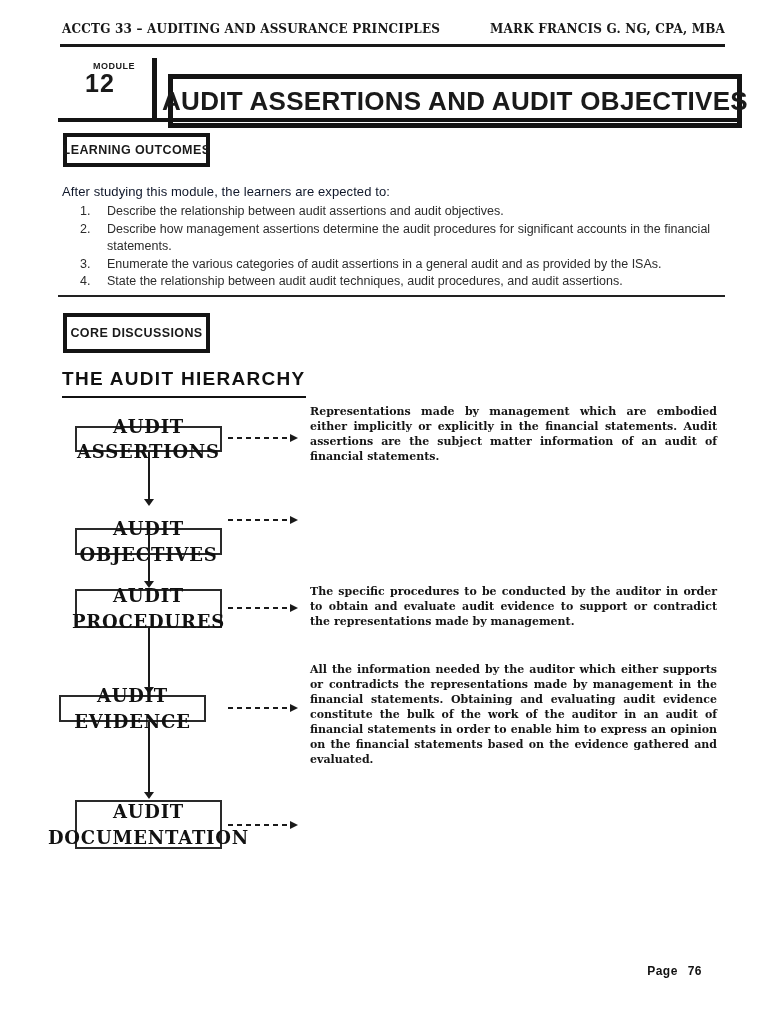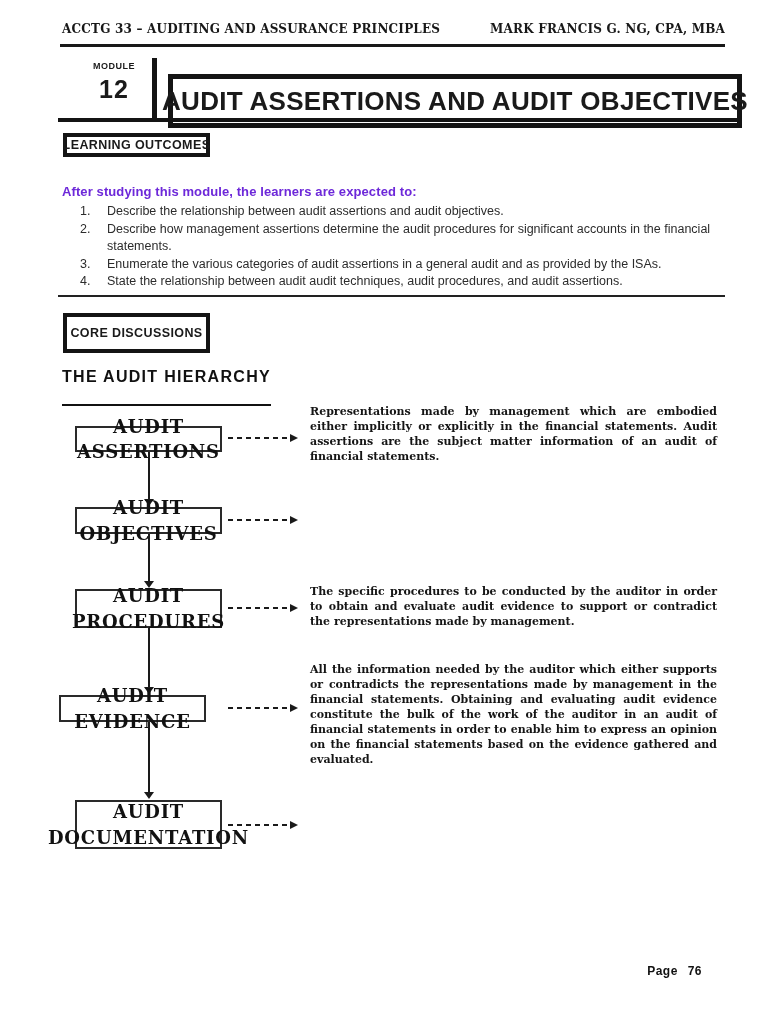--- a/index.html
+++ b/index.html
@@ -7,43 +7,43 @@
     position:relative;width:768px;height:1024px;margin:0 auto;
     background:#ffffff;overflow:hidden;
     font-family:"Liberation Sans",sans-serif;color:#1a1a1a;
   }
   .abs{position:absolute;}
   
   .hdr-text{font-family:"DejaVu Serif",serif;font-weight:700;font-size:12px;letter-spacing:.2px;color:#181818;white-space:nowrap;}
   .hdr-rule{background:#181818;height:3px;}
   
   .module-label{font-weight:700;font-size:9px;letter-spacing:.5px;text-align:center;}
-  .module-number{font-weight:700;font-size:25px;letter-spacing:1px;text-align:center;line-height:1;margin-top:6px;}
+  .module-number{font-weight:700;font-size:25px;letter-spacing:1px;text-align:left;line-height:1;margin-top:0;}
   .vbar{width:5px;background:#141414;}
   .title-box{
     border:5px solid #141414;box-sizing:border-box;
     display:flex;align-items:center;justify-content:center;
   }
   .title-box span{font-weight:700;font-size:26px;letter-spacing:.3px;white-space:nowrap;}
   .thick-rule{background:#141414;height:4px;}
   
   .badge-box{
     border:4px solid #141414;box-sizing:border-box;
     display:flex;align-items:center;justify-content:center;
     font-weight:700;font-size:12.5px;letter-spacing:.4px;white-space:nowrap;
   }
   
-  .intro{font-weight:700;font-size:13px;letter-spacing:.1px;color:#6d28d9;}
+  .intro{font-weight:400;font-size:13px;letter-spacing:.1px;color:#0f172a;}
   .lo-list{font-size:12.5px;line-height:17.5px;color:#2c2c2c;}
   .lo-item{display:flex;margin:0;}
   .lo-num{flex:none;width:18px;margin-right:9px;text-align:left;}
   .thin-rule{background:#222;height:2px;}
   .section-heading{
-    font-weight:700;font-size:16px;letter-spacing:1.3px;color:#111;
-    border-bottom:2px solid #111;padding-bottom:18px;display:inline-block;white-space:nowrap;
+    font-weight:700;font-size:19px;letter-spacing:1.3px;color:#111;
+    border-bottom:2px solid #111;padding-bottom:6px;display:inline-block;white-space:nowrap;
   }
   
   .flow-box{
     border:2px solid #2a2a2a;box-sizing:border-box;background:#fff;
     display:flex;align-items:center;justify-content:center;text-align:center;
     font-family:"DejaVu Serif",serif;font-weight:700;font-size:18px;
     letter-spacing:.8px;line-height:1.4;white-space:pre-line;color:#111;
   }
   .desc{
     font-family:"DejaVu Serif",serif;font-weight:700;font-size:11px;
@@ -68,21 +68,21 @@
   <div class="abs" style="left:85px;top:61px;width:58px;">
     <div class="module-label">MODULE</div>
     <div class="module-number">12</div>
   </div>
   <div class="abs vbar" style="left:152px;top:58px;height:64px;"></div>
   <div class="abs title-box" style="left:168px;top:59px;width:574px;height:54px;margin-top:15px;">
     <span>AUDIT ASSERTIONS AND AUDIT OBJECTIVES</span>
   </div>
   <div class="abs thick-rule" style="left:58px;top:118px;width:684px;"></div>
 
-  <div class="abs badge-box" style="left:63px;top:133px;width:147px;height:24px;">
+  <div class="abs badge-box" style="left:63px;top:133px;width:147px;height:34px;">
     <span>LEARNING OUTCOMES</span>
   </div>
   <div class="abs intro" style="left:62px;top:184px;">After studying this module, the learners are expected to:</div>
 
   <div class="abs lo-list" style="left:80px;top:203px;width:640px;">
     <div class="lo-item">
       <span class="lo-num">1.</span>
       <span>Describe the relationship between audit assertions and audit objectives.</span>
     </div>
     <div class="lo-item">
@@ -110,21 +110,21 @@
 
   <div class="abs flow-box" style="left:75px;top:426px;width:147px;height:26px;">
     <span>AUDIT ASSERTIONS</span>
   </div>
   <div class="abs dash-line" style="left:228px;top:437px;width:61px;"></div>
   <div class="abs arrow-right" style="left:290px;top:434px;"></div>
   <div class="abs desc" style="left:310px;top:404px;width:407px;">Representations made by management which are embodied either implicitly or explicitly in the financial statements. Audit assertions are the subject matter information of an audit of financial statements.</div>
   <div class="abs vline" style="left:148px;top:452px;height:48px;"></div>
   <div class="abs arrow-down" style="left:144px;top:499px;"></div>
 
-  <div class="abs flow-box" style="left:75px;top:507px;width:147px;height:27px;">
+  <div class="abs flow-box" style="left:75px;top:528px;width:147px;height:27px;">
     <span>AUDIT OBJECTIVES</span>
   </div>
   <div class="abs dash-line" style="left:228px;top:519px;width:61px;"></div>
   <div class="abs arrow-right" style="left:290px;top:516px;"></div>
   <div class="abs vline" style="left:148px;top:534px;height:48px;"></div>
   <div class="abs arrow-down" style="left:144px;top:581px;"></div>
 
   <div class="abs flow-box" style="left:75px;top:589px;width:147px;height:39px;">
     <span>AUDIT
 PROCEDURES</span>

